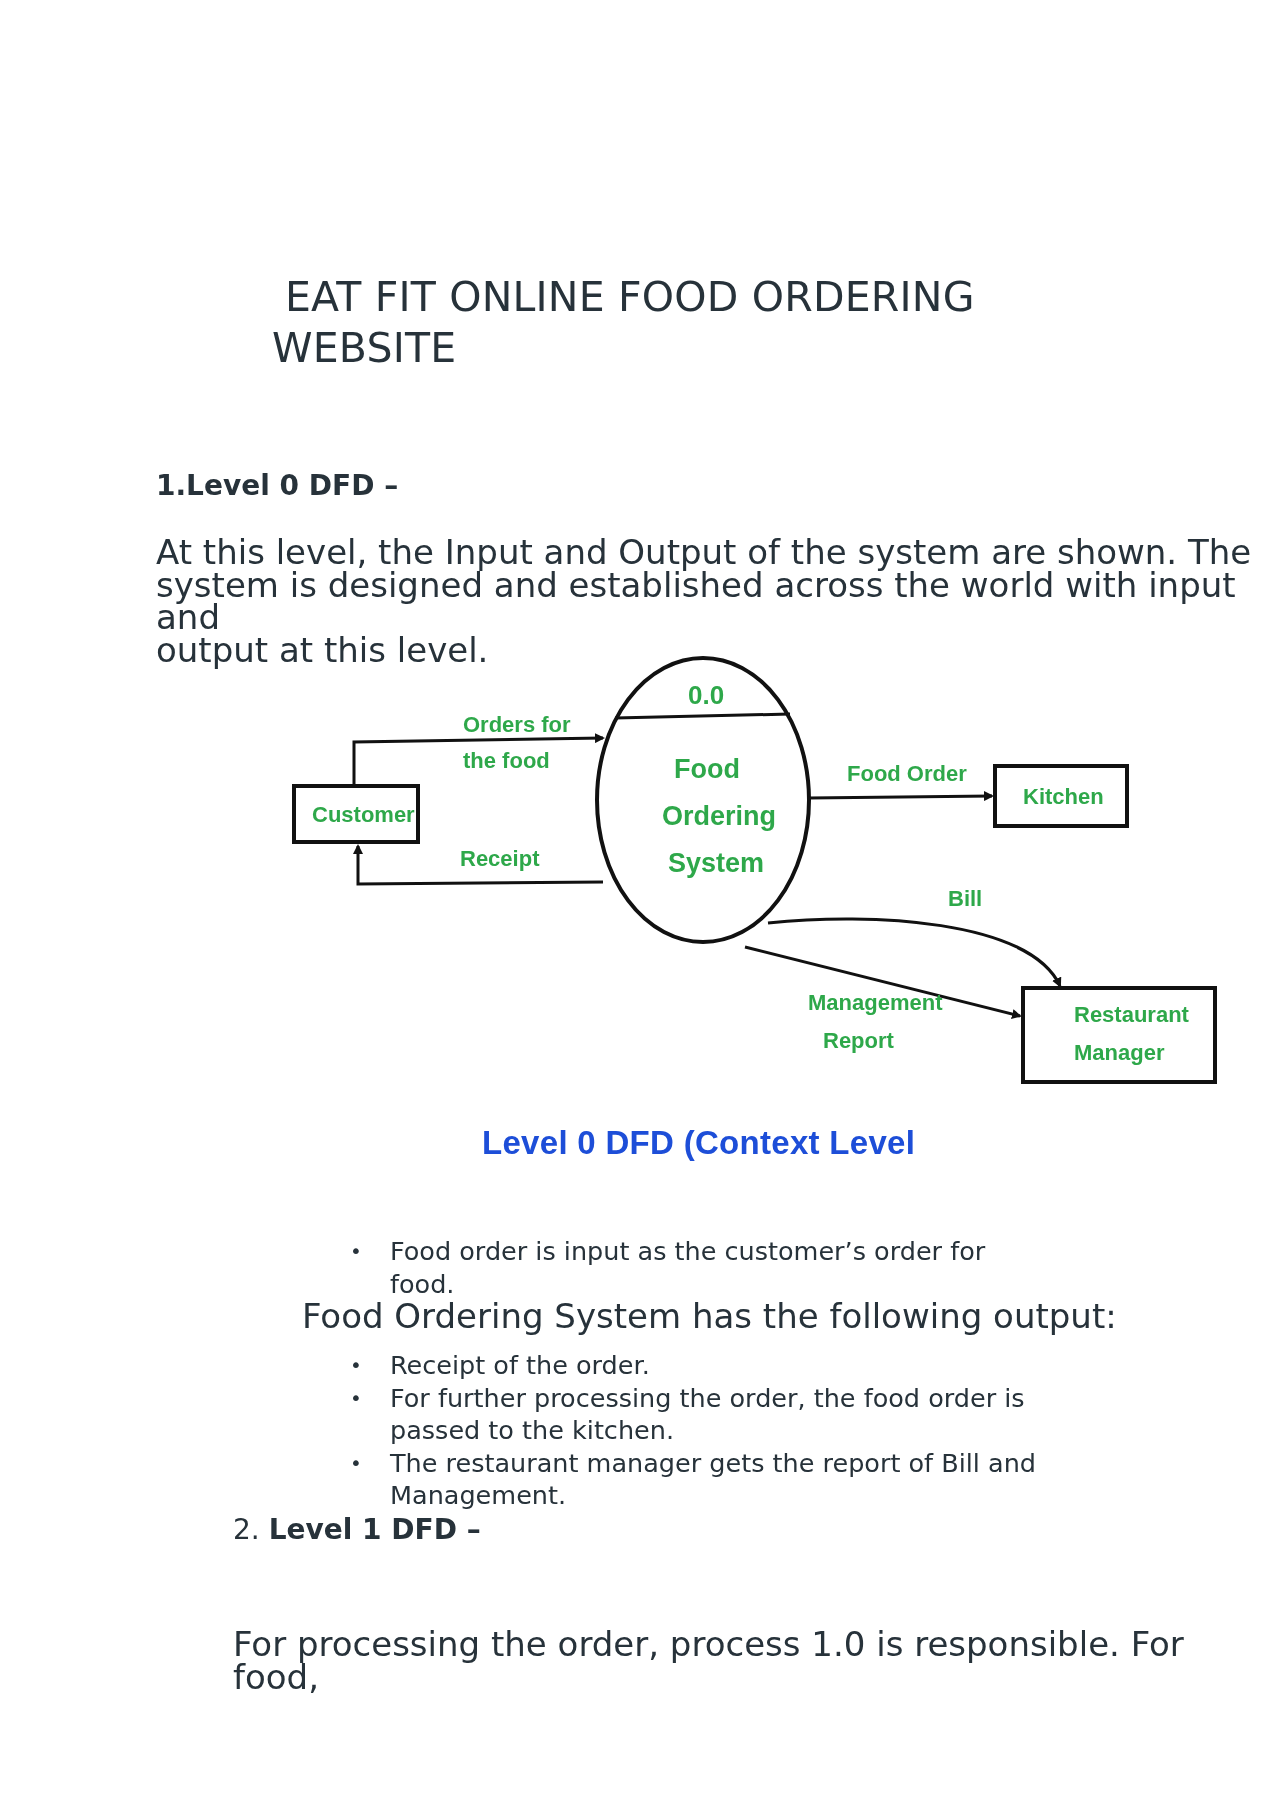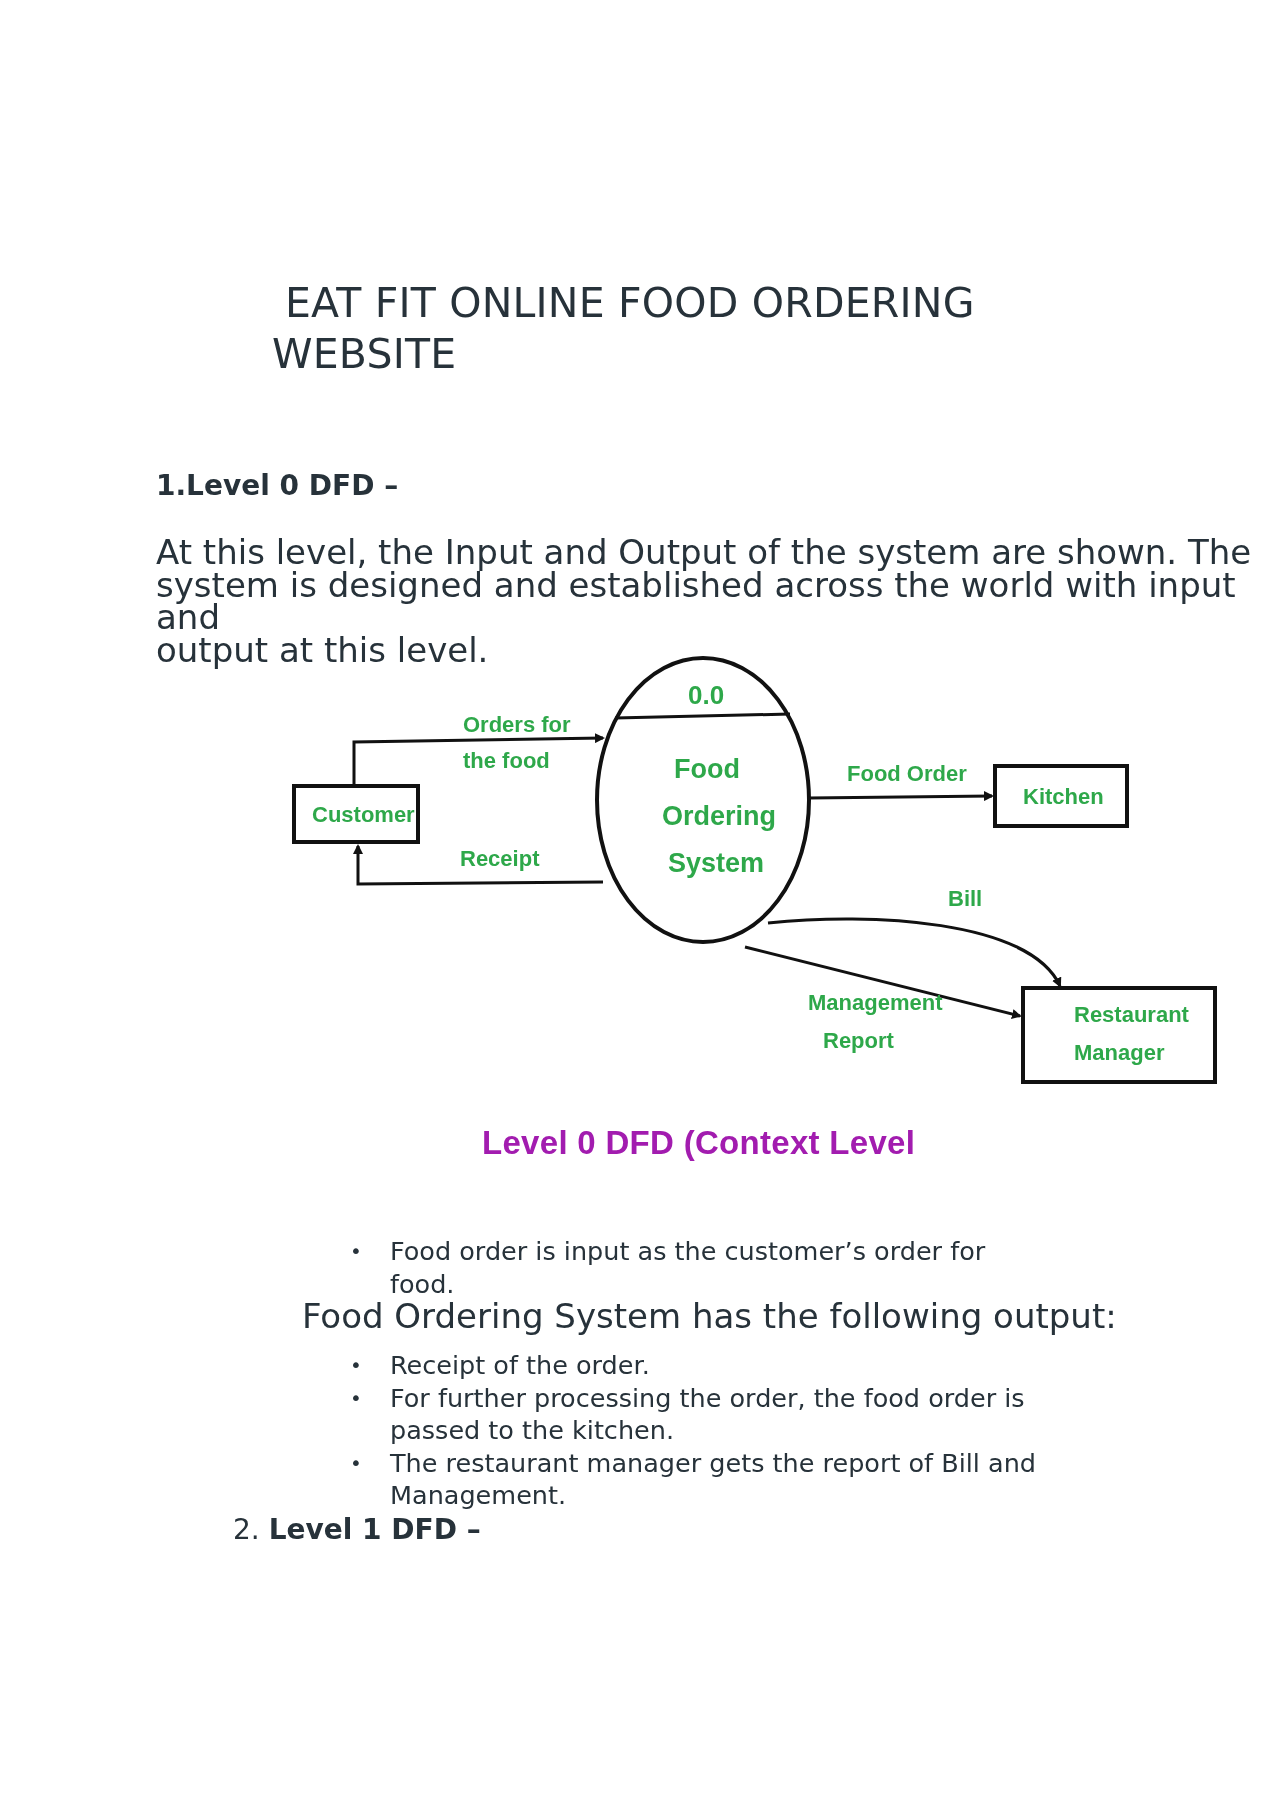--- a/index.html
+++ b/index.html
@@ -26,21 +26,21 @@
     left: 272px;
     top: 272px;
     width: 820px;
     font-size: 41px;
     line-height: 51px;
     font-weight: normal;
     color: #27323a;
     margin: 0;
     letter-spacing: 0.2px;
   }
-  .title .line1 { display: block; padding-left: 13px; margin-top: 6px; }
+  .title .line1 { display: block; padding-left: 13px; }
   .title .line2 { display: block; }
   .h-section {
     position: absolute;
     font-size: 28px;
     line-height: 32px;
     margin: 0;
     font-weight: normal;
     color: #27323a;
     text-align: center;
   }
@@ -65,21 +65,21 @@
     font-weight: bold;
     fill: #2ea84a;
   }
   .caption {
     position: absolute;
     left: 482px;
     top: 1124px;
     font-family: "Liberation Sans", sans-serif;
     font-weight: bold;
     font-size: 33px;
-    color: #a21caf;
+    color: #1d4ed8;
     margin: 0;
     letter-spacing: 0.3px;
   }
   ul.bullets {
     position: absolute;
     margin: 0;
     padding: 0;
     list-style: none;
     font-size: 25.5px;
     line-height: 32.5px;
@@ -206,14 +206,15 @@
       <div>The restaurant manager gets the report of Bill and</div>
       <div>Management.</div>
     </li>
   </ul>
 
   <h2 class="h-section" style="left:233px; top:1514px;">
     <span>2.</span>
     <b>Level 1 DFD –</b>
   </h2>
 
+  <p class="para" style="left:233px; top:1628px;">For processing the order, process 1.0 is responsible. For food,</p>
 
 </div>
 
 </body></html>

